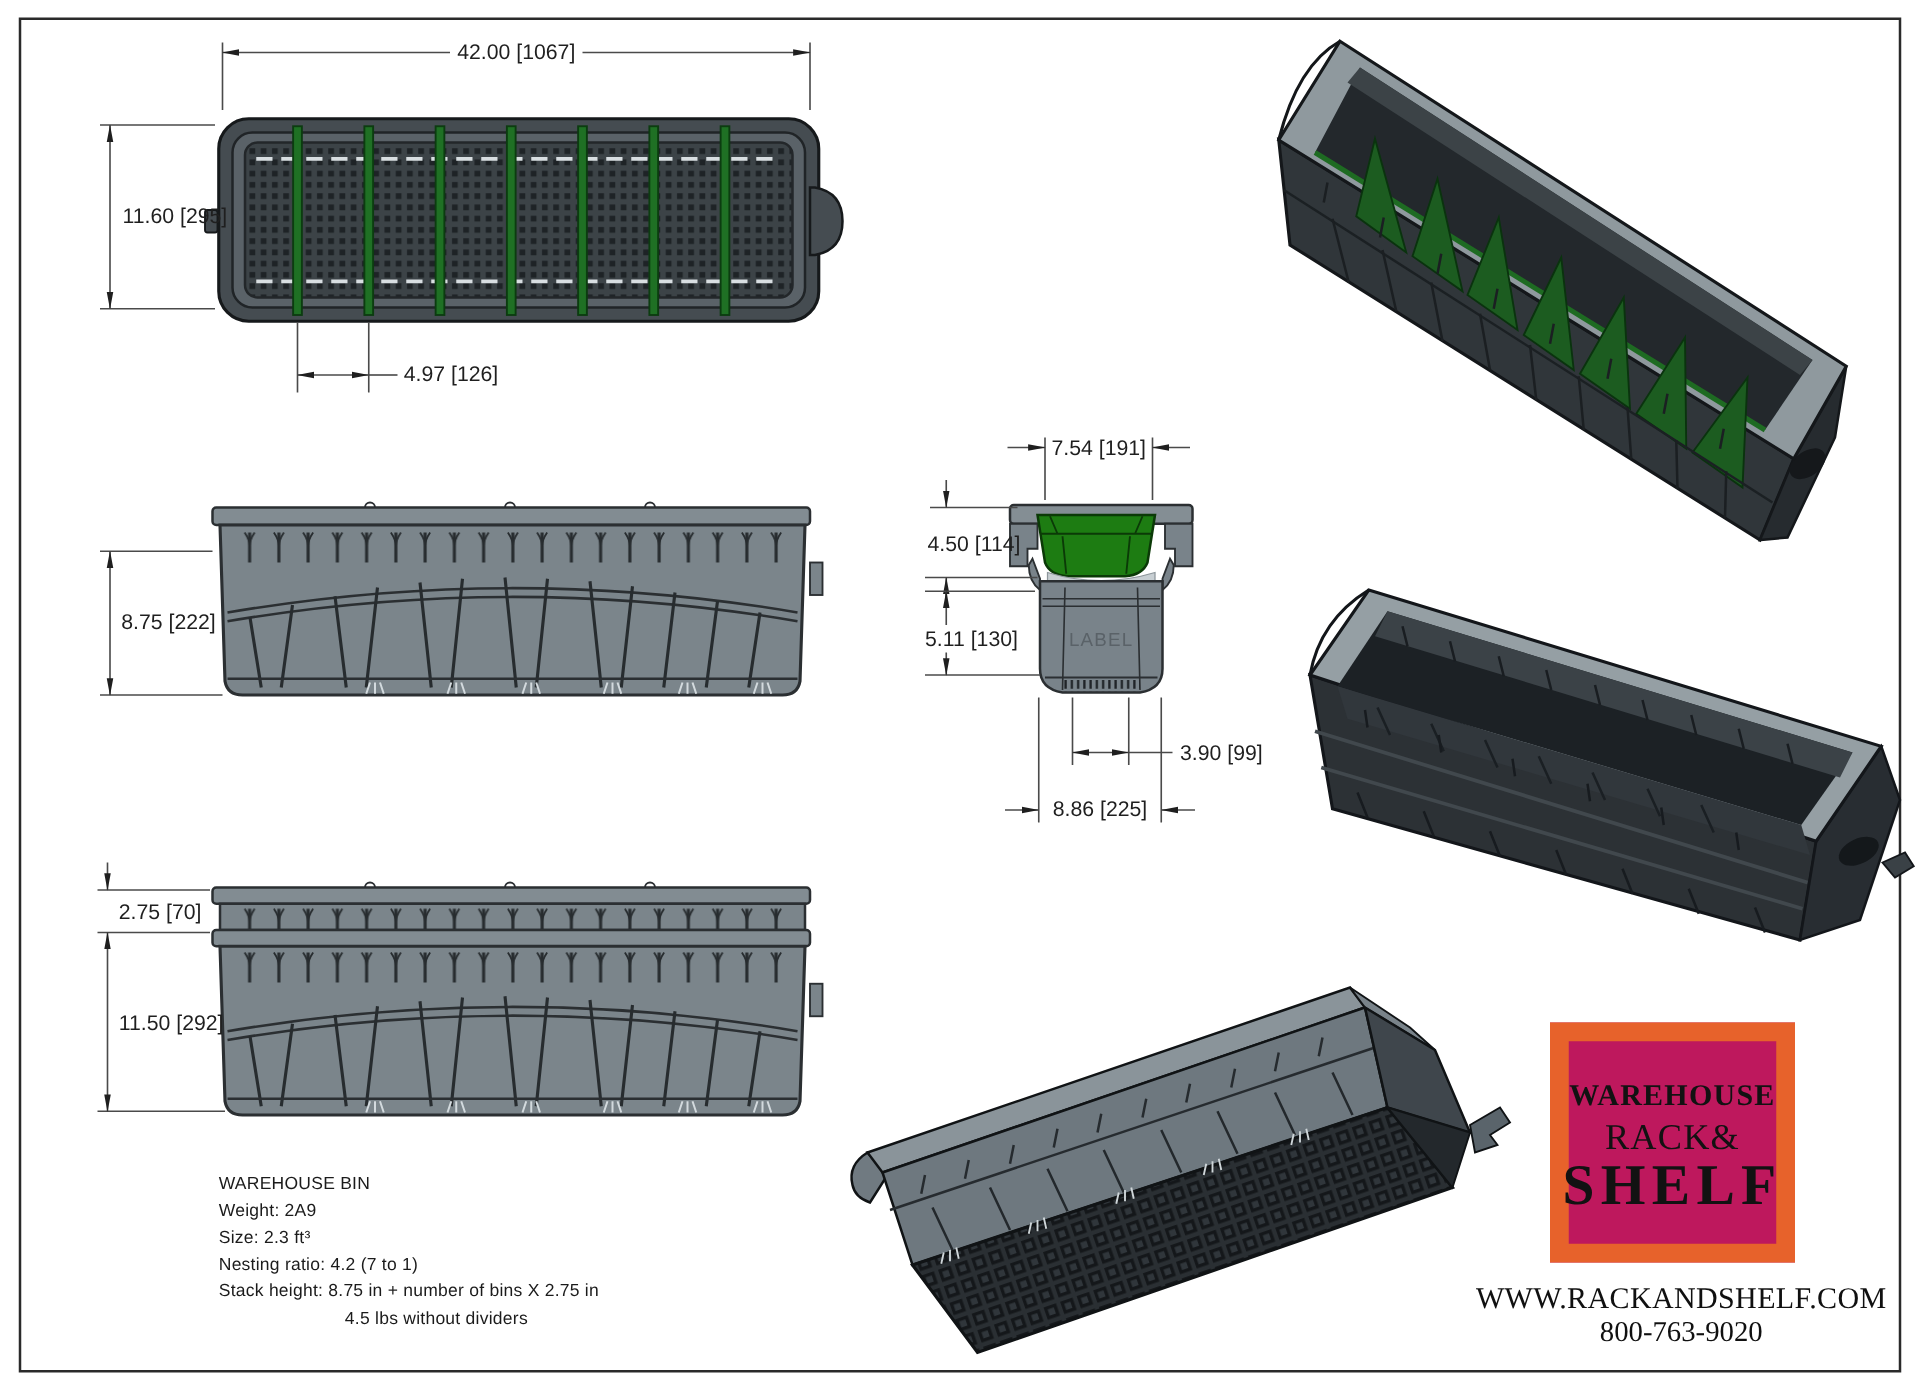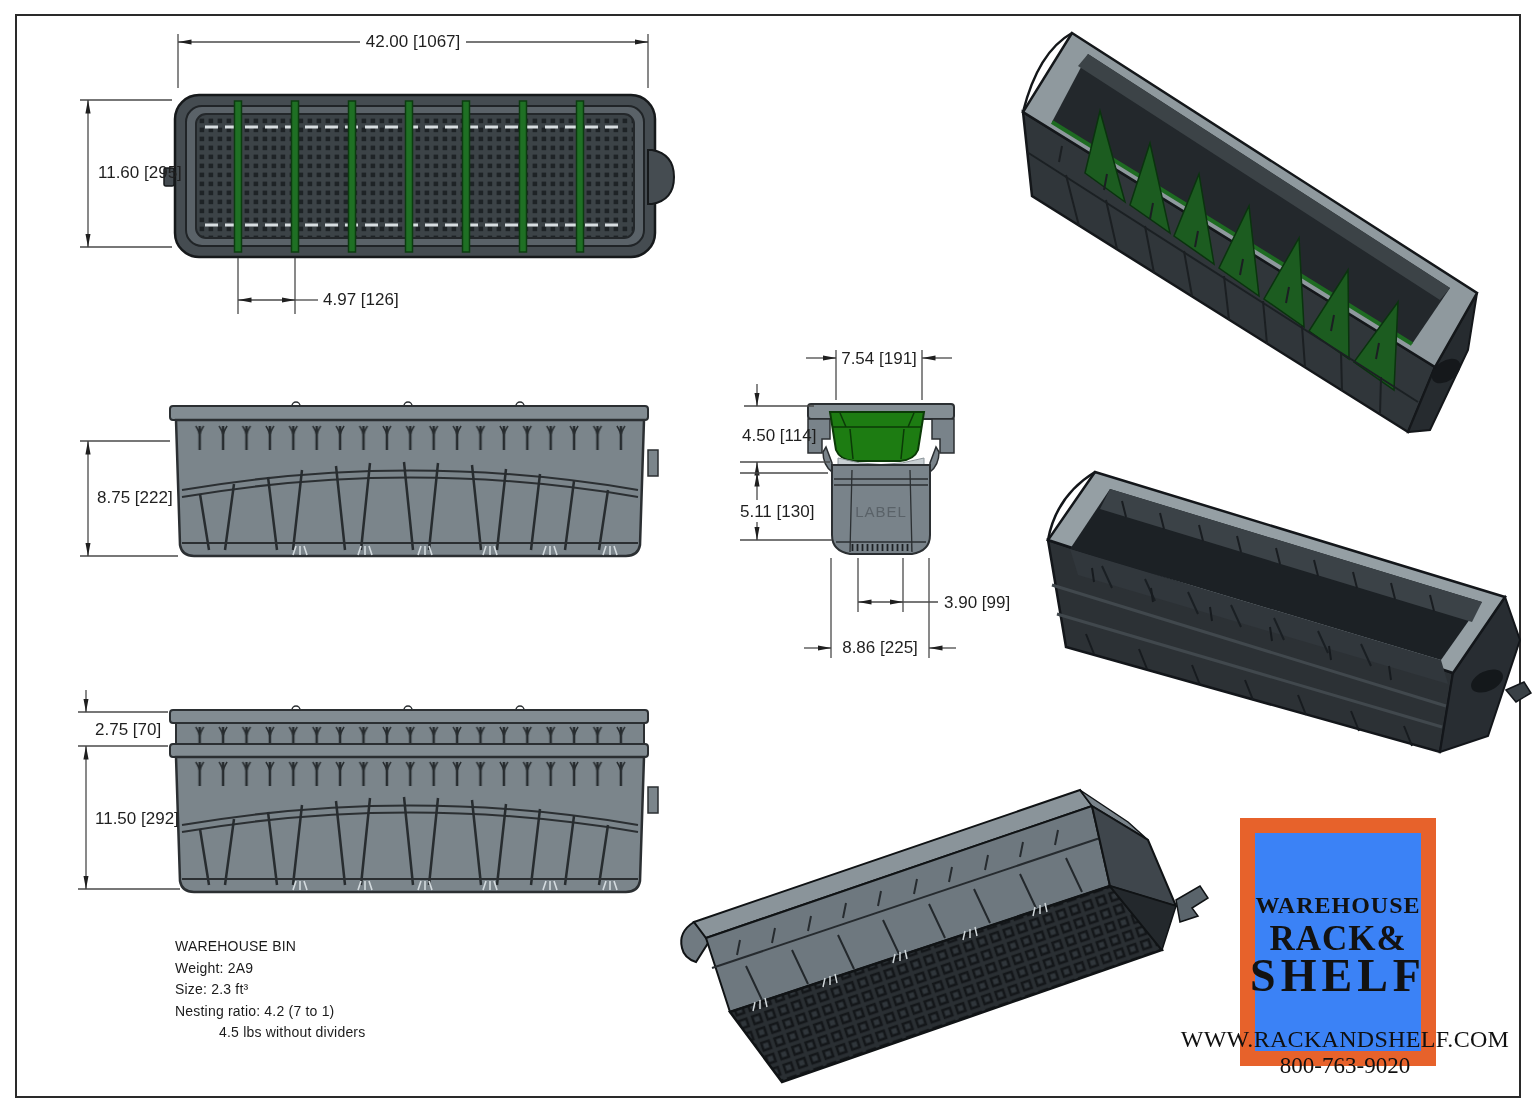--- a/index.html
+++ b/index.html
@@ -3,26 +3,26 @@
 <meta charset="utf-8">
 <style>
   html,body{margin:0;padding:0;background:#ffffff;}
   body{width:1536px;height:1117px;position:relative;overflow:hidden;
        font-family:"Liberation Sans",sans-serif;}
   svg text{font-family:"Liberation Sans",sans-serif;}
   .dim{font-size:17px;fill:#1f1f1f;}
   .specs{position:absolute;left:175px;top:936px;font-size:14px;line-height:21.5px;
          color:#1b1b1b;letter-spacing:.2px;}
   .specs .indent{padding-left:44px;text-align:center;}
-  .logo-box{position:absolute;left:1240px;top:818px;width:196px;height:248px;
-            box-sizing:border-box;border:15px solid #E7622B;background:#3b82f6;
+  .logo-box{position:absolute;left:1240px;top:818px;width:196px;height:192px;
+            box-sizing:border-box;border:15px solid #E7622B;background:#be185d;
             display:flex;flex-direction:column;align-items:center;justify-content:center;
             font-family:"Liberation Serif",serif;color:#121212;}
   .logo-l1{font-size:24px;font-weight:700;letter-spacing:1px;line-height:30px;}
-  .logo-l2{font-size:35px;font-weight:700;letter-spacing:1px;line-height:37px;}
+  .logo-l2{font-size:29px;font-weight:400;letter-spacing:1px;line-height:37px;}
   .logo-l3{font-size:46px;font-weight:700;letter-spacing:5px;line-height:38px;}
   .contact{position:absolute;left:1160px;top:1026px;width:370px;text-align:center;
            font-family:"Liberation Serif",serif;color:#101010;}
   .website{font-size:24px;line-height:27px;letter-spacing:.3px;}
   .phone{font-size:23px;line-height:26px;}
 </style>
 </head>
 <body>
 
 
@@ -259,20 +259,21 @@
     <path d="M755,1002 L753,1011 M760,1000 L760,1009 M765,998 L767,1007 M825,978 L823,987 M830,976 L830,985 M835,974 L837,983 M895,954 L893,963 M900,952 L900,961 M905,950 L907,959 M965,931 L963,940 M970,929 L970,938 M975,927 L977,936 M1035,907 L1033,916 M1040,905 L1040,914 M1045,903 L1047,912" stroke="#cfd6d9" stroke-width="1.5" fill="none"></path>
   </g>
 </svg>
 
 
 <div class="specs">
   <div>WAREHOUSE BIN</div>
   <div>Weight: 2A9</div>
   <div>Size: 2.3 ft³</div>
   <div>Nesting ratio: 4.2 (7 to 1)</div>
+  <div>Stack height: 8.75 in + number of bins X 2.75 in</div>
   <div class="indent">4.5 lbs without dividers</div>
 </div>
 
 
 <div class="logo-box">
   <div class="logo-l1">WAREHOUSE</div>
   <div class="logo-l2">RACK&amp;</div>
   <div class="logo-l3">SHELF</div>
 </div>
 <div class="contact">

